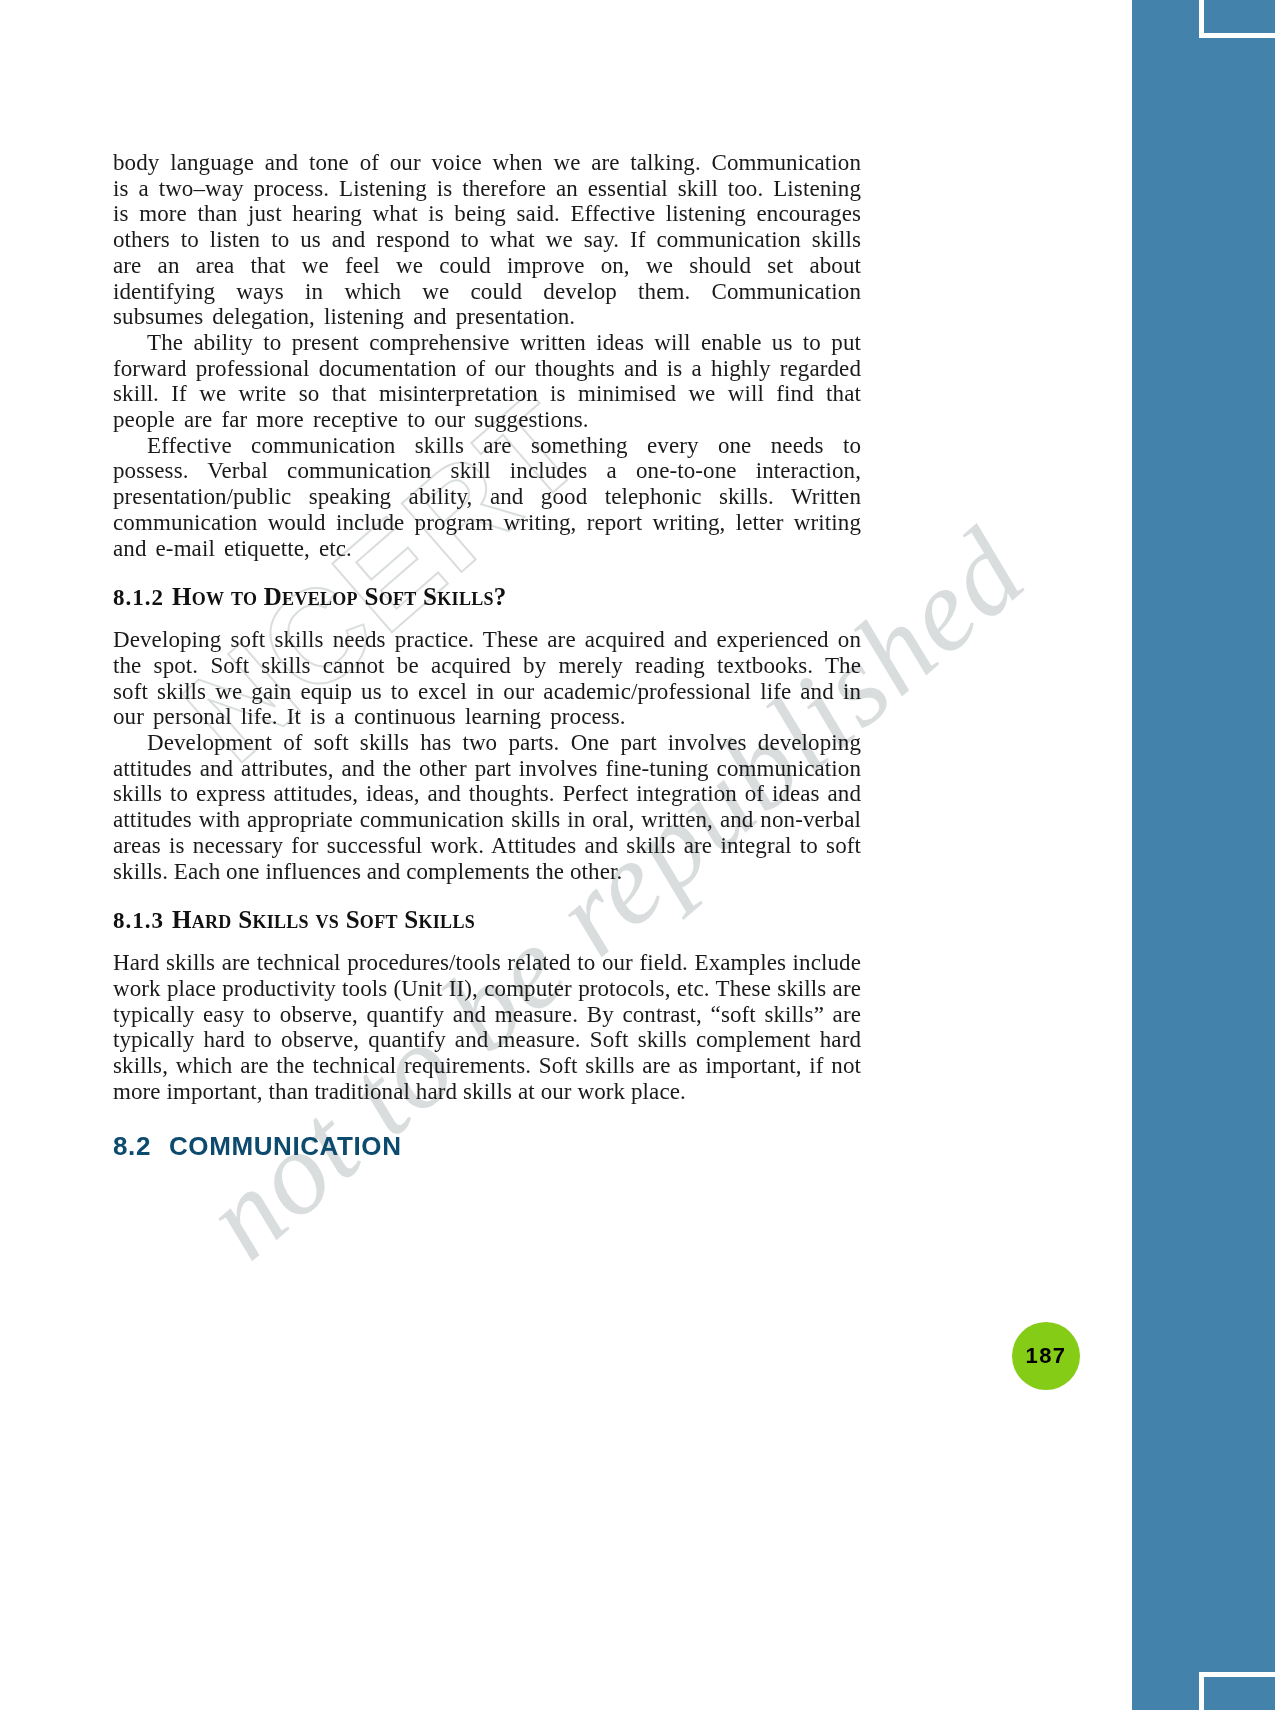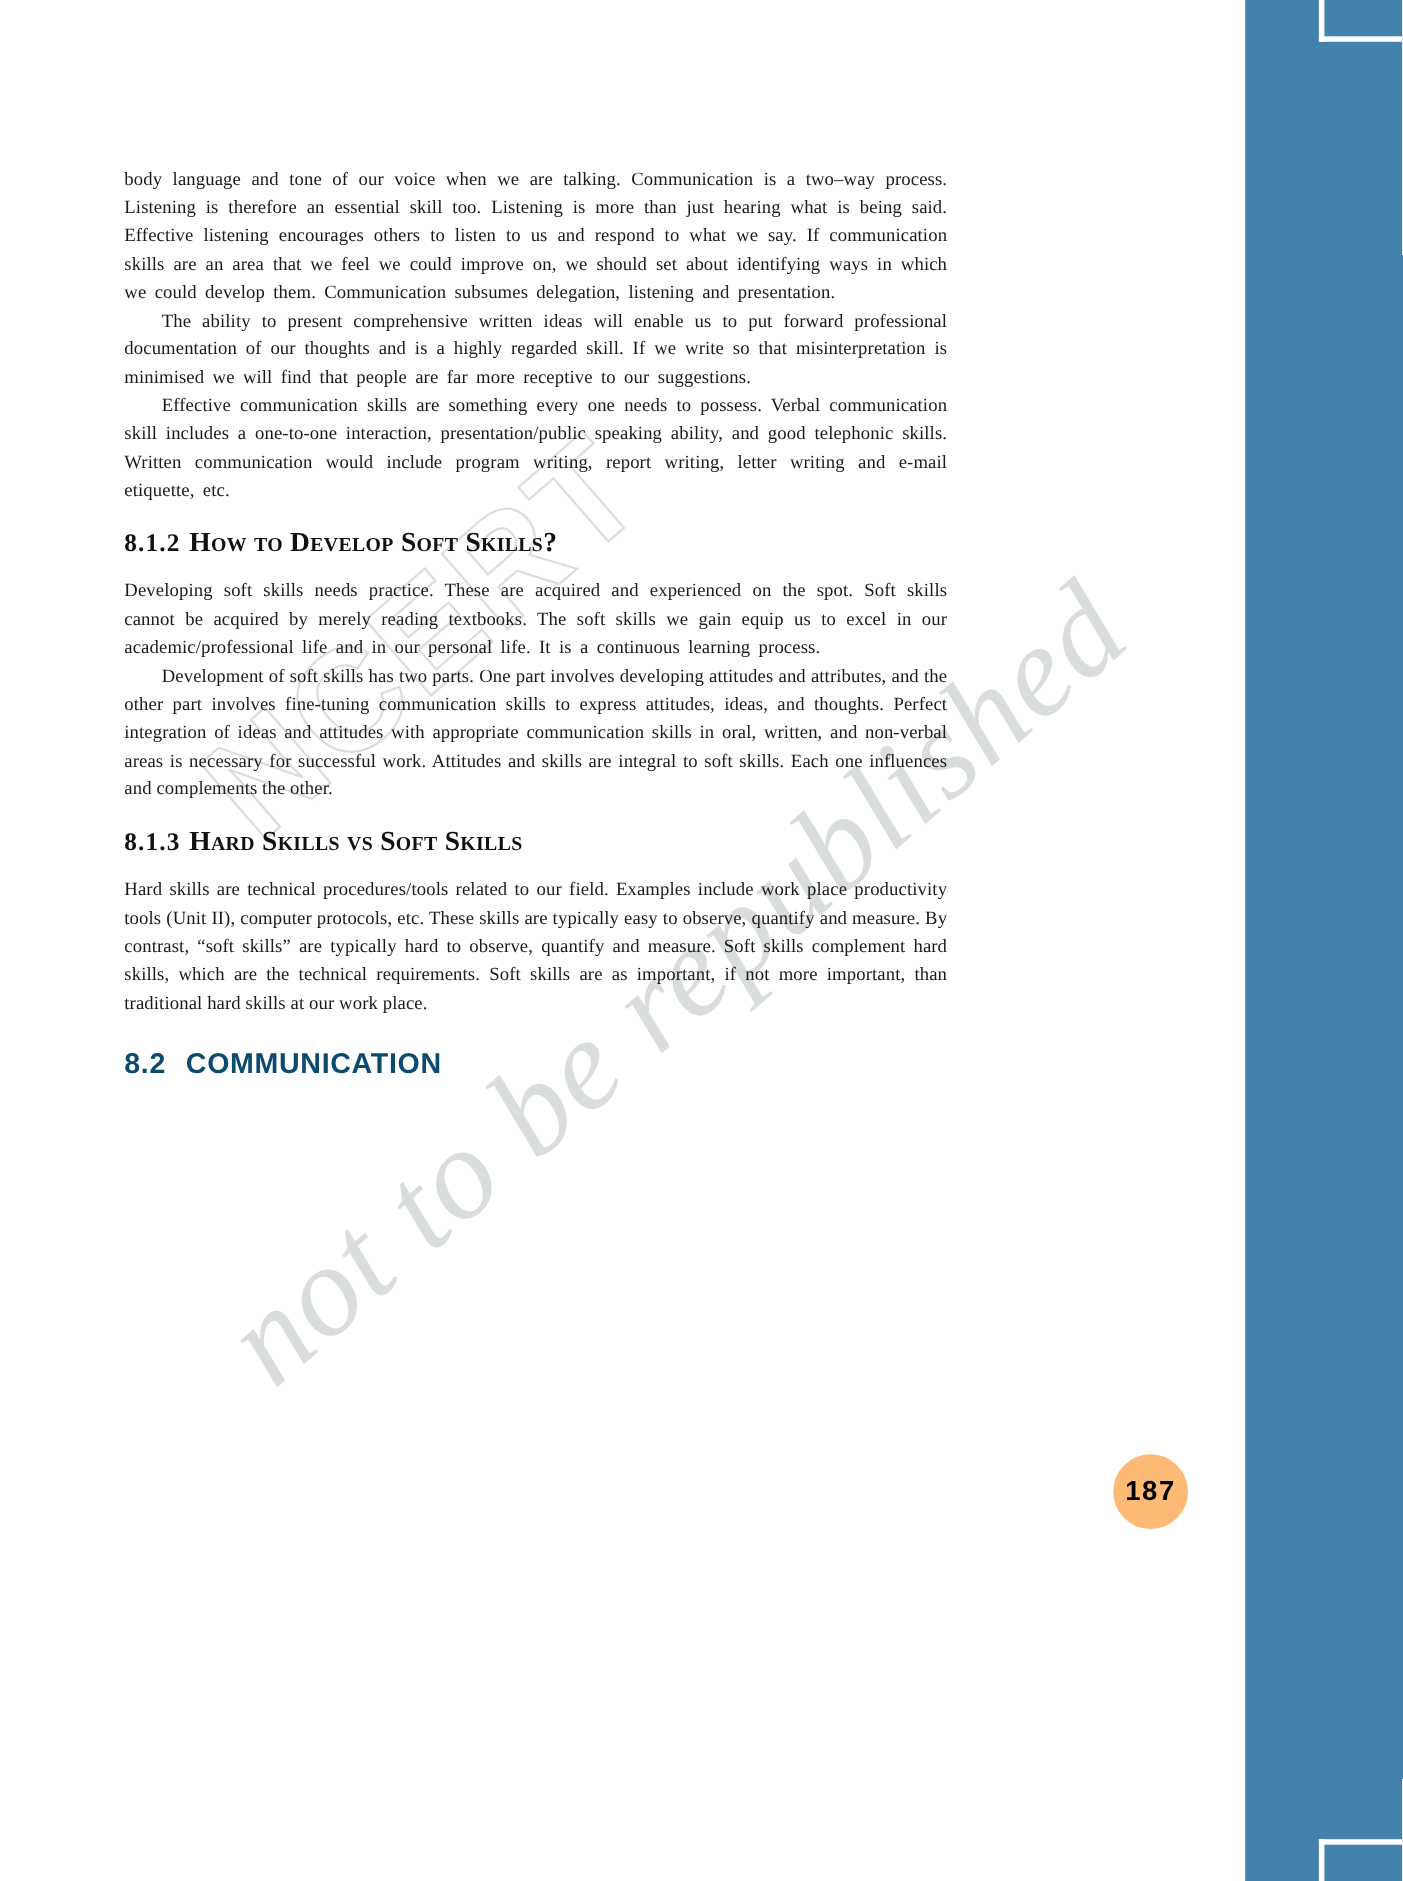--- a/index.html
+++ b/index.html
@@ -50,29 +50,29 @@
   }
 
   
   .page-number-badge {
     position: absolute;
     left: 1012px;
     top: 1322px;
     width: 68px;
     height: 68px;
     border-radius: 50%;
-    background: #fdba74;
+    background: #84cc16;
     z-index: 3;
     display: flex;
     align-items: center;
     justify-content: center;
     color: #000000;
     font-family: "Liberation Sans", sans-serif;
     font-weight: bold;
-    font-size: 25px;
+    font-size: 22px;
     letter-spacing: 1.5px;
   }
 
   
   .watermark {
     position: absolute;
     left: 0;
     top: 0;
     width: 1132px;
     height: 1710px;
@@ -123,21 +123,21 @@
     font-family: "Liberation Serif", "DejaVu Serif", serif;
     font-style: italic;
     font-weight: bold;
     font-size: 17.5px;
     letter-spacing: 0.1px;
     margin: 0 0 28px 0;
   }
 
   p.body-text {
     margin: 0;
-    font-size: 17px;
+    font-size: 23px;
     line-height: 25.7px;
     text-align: justify;
     color: #1a1a1a;
     letter-spacing: 0.1px;
   }
   p.body-text.indent {
     text-indent: 34px;
   }
   p.body-text + p.body-text {
   }

